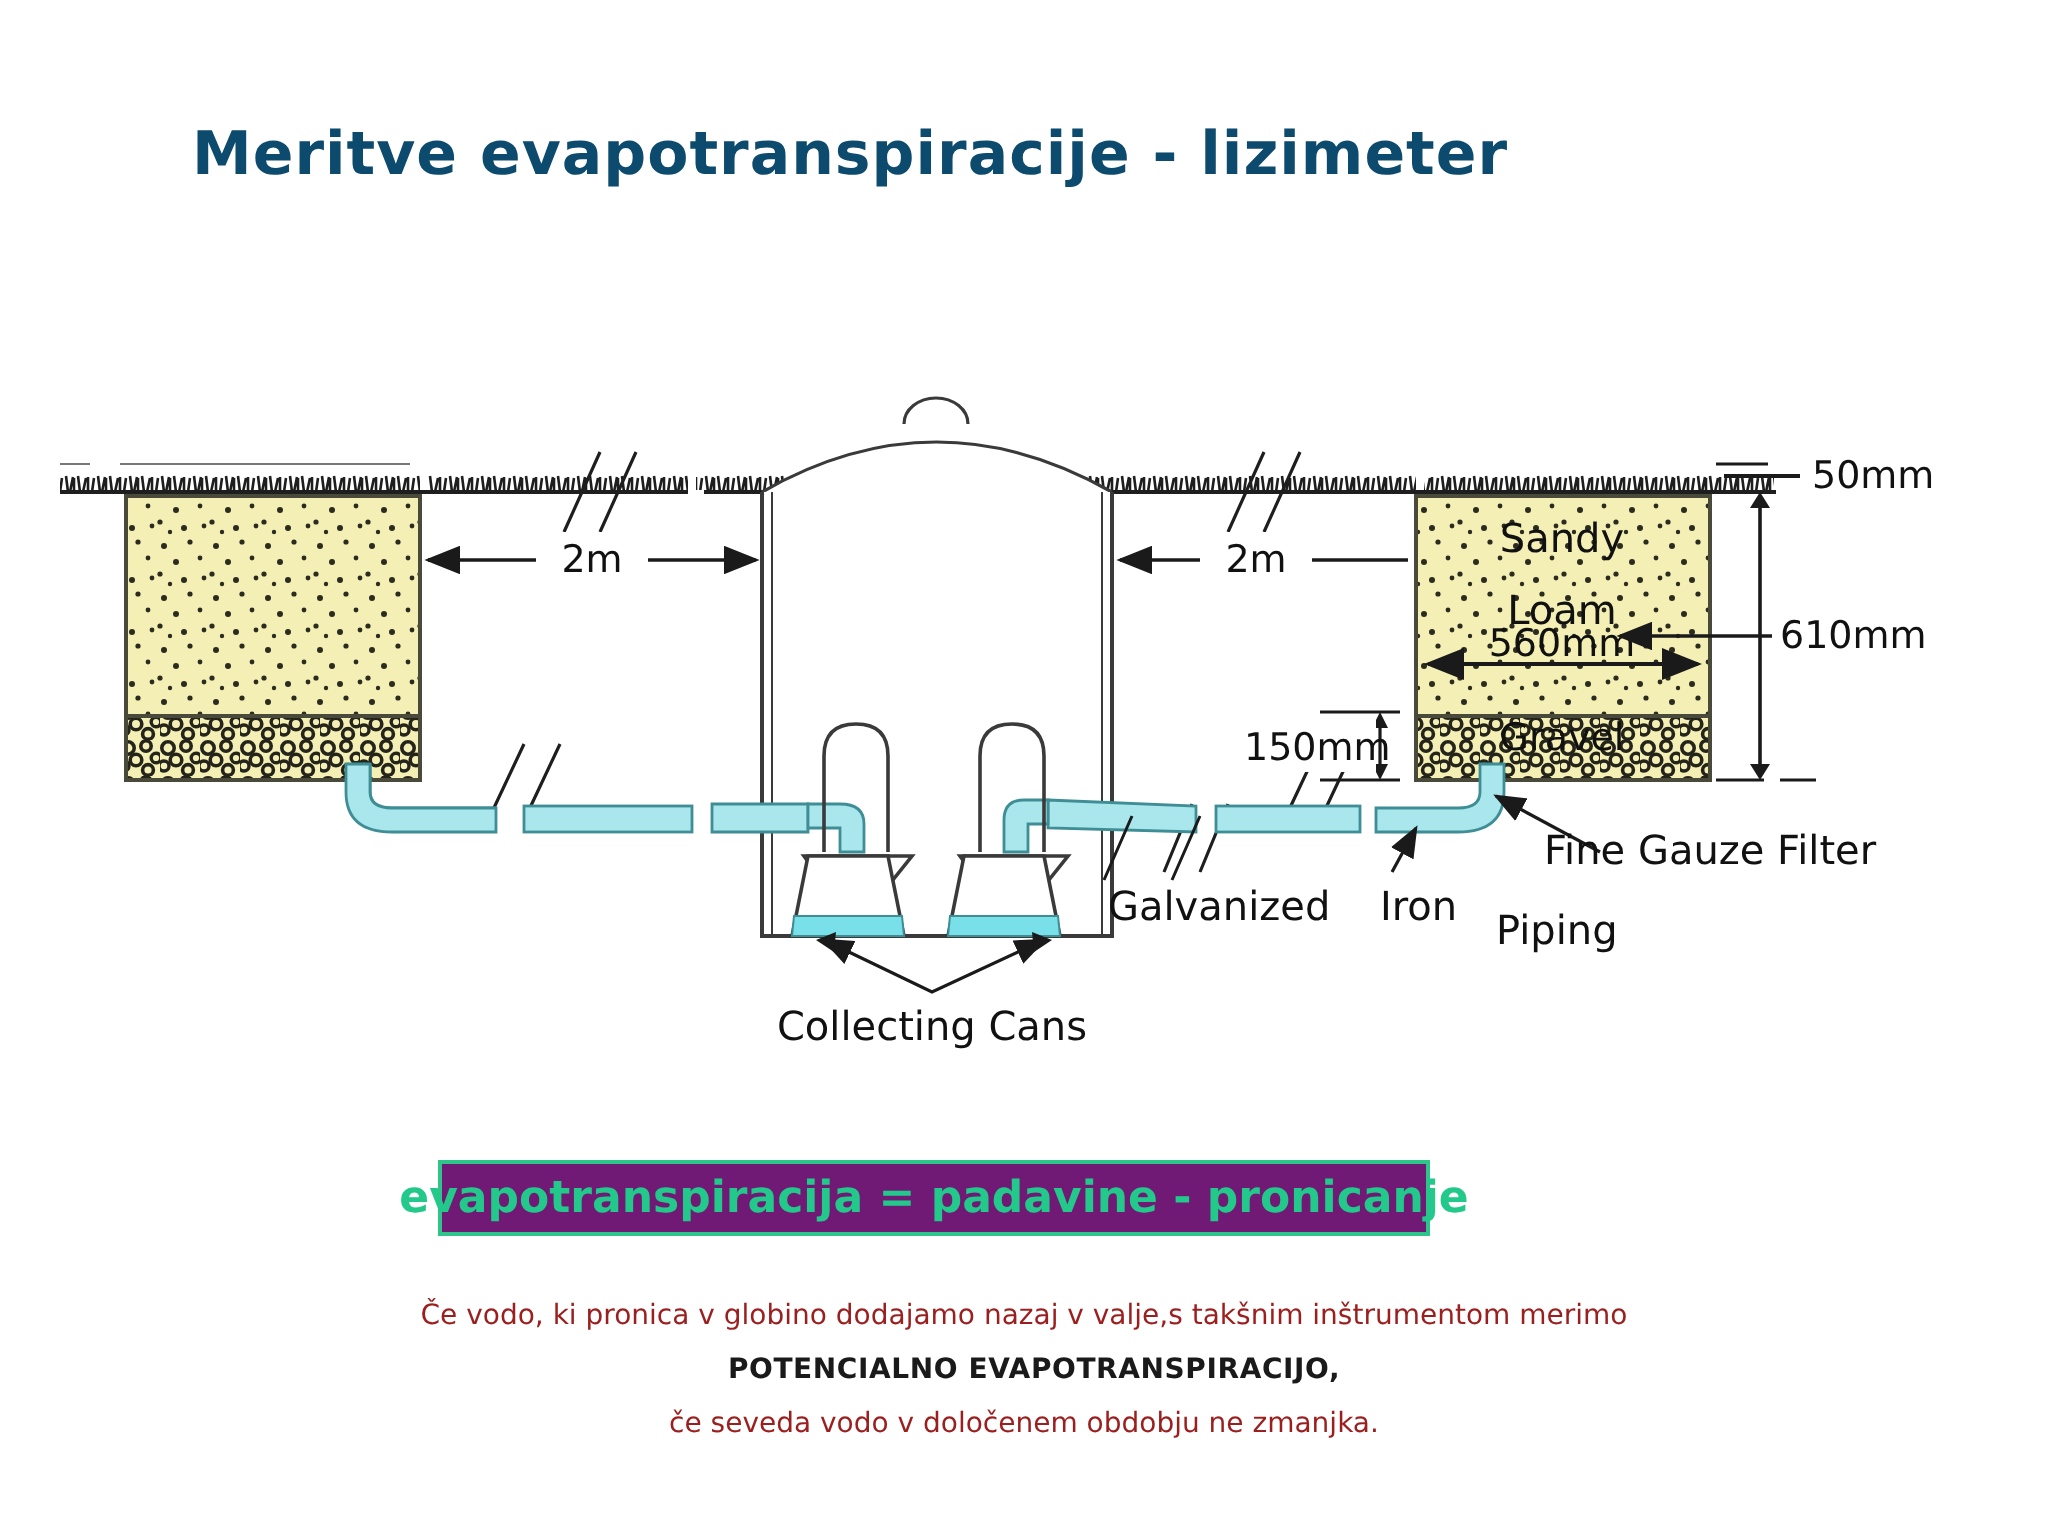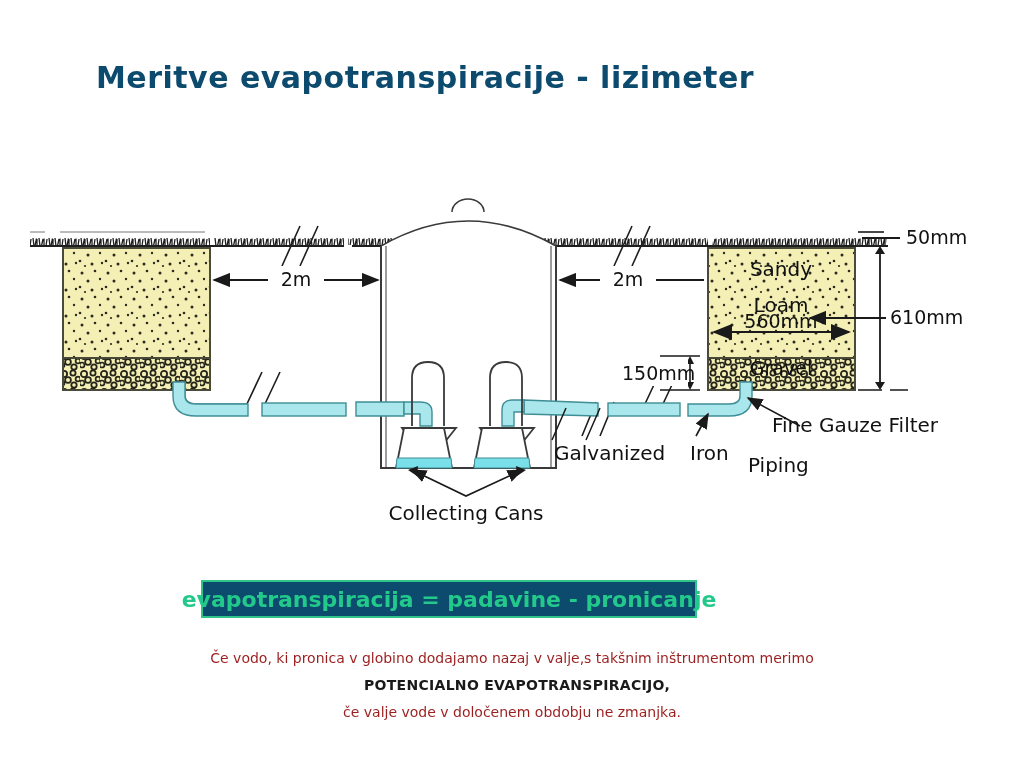--- a/index.html
+++ b/index.html
@@ -40,30 +40,30 @@
     left: 0px;
     top: 190px;
     width: 1024px;
     height: 360px;
   }
   #diagram svg { display: block; }
 
   
   #formula-box {
     position: absolute;
-    left: 201px;
+    left: 219px;
     top: 580px;
     width: 496px;
     height: 38px;
     border: 2px solid #2fc48a;
     box-sizing: border-box;
     display: flex;
     align-items: center;
     justify-content: center;
-    background: #0c4a6e;
+    background: #701a75;
   }
   #formula-text {
     color: #22c98a;
     font-size: 22px;
     font-weight: bold;
     white-space: nowrap;
     font-family: "DejaVu Sans", sans-serif;
   }
   
   #caption {
@@ -265,16 +265,16 @@
     </svg>
   </div>
 
   <div id="formula-box">
     <span id="formula-text">evapotranspiracija = padavine - pronicanje</span>
   </div>
 
   <div id="caption">
     <div class="cap-line cap-red">Če vodo, ki pronica v globino dodajamo nazaj v valje,s takšnim inštrumentom merimo</div>
     <div class="cap-line cap-black">POTENCIALNO EVAPOTRANSPIRACIJO,</div>
-    <div class="cap-line cap-red">če valje vode v določenem obdobju ne zmanjka.</div>
+    <div class="cap-line cap-red">če seveda vodo v določenem obdobju ne zmanjka.</div>
   </div>
 
 </div>
 
 </body></html>

